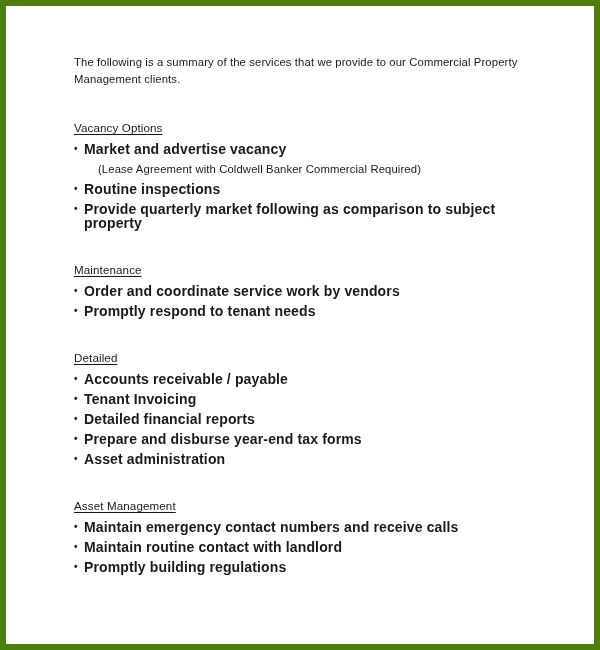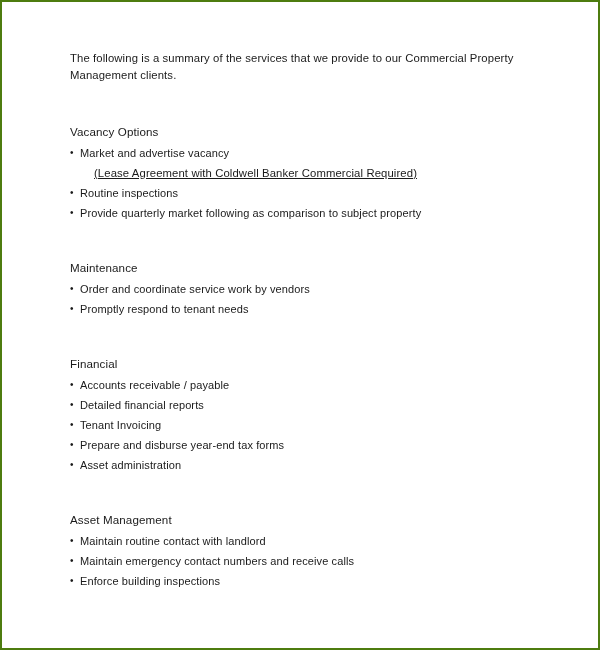--- a/index.html
+++ b/index.html
@@ -8,21 +8,21 @@
     background: #ffffff;
   }
   body {
     font-family: "Liberation Sans", sans-serif;
   }
   .page {
     position: relative;
     width: 600px;
     height: 650px;
     background: #ffffff;
-    border: 2px solid #4d7c0f;
+    border: 6px solid #4d7c0f;
     box-sizing: border-box;
     overflow: hidden;
   }
   .content {
     position: absolute;
     left: 68px;
     top: 48px;
     width: 466px;
   }
   .intro {
@@ -33,56 +33,57 @@
     margin: 0 0 0 0;
     width: 466px;
   }
   .section {
     margin-top: 23px;
   }
   .section-heading {
     font-size: 11.6px;
     line-height: 15px;
     color: #1a1a1a;
+    text-decoration: underline;
     text-underline-offset: 2px;
-    margin: 16px 0 7px 0;
+    margin: 8px 0 7px 0;
     display: inline-block;
     letter-spacing: 0.01em;
   }
   .bullets {
     list-style: none;
     margin: 0;
     padding: 0;
   }
   .bullet {
     position: relative;
-    font-size: 11px;
+    font-size: 14px;
     line-height: 14px;
     color: #1a1a1a;
     padding-left: 10px;
     margin-bottom: 6px;
     letter-spacing: 0.01em;
+    font-weight: bold;
   }
   .bullet::before {
     content: "\2022";
     position: absolute;
     left: 0;
     top: -0.5px;
     font-size: 10px;
     color: #1a1a1a;
   }
   .subnote {
     font-size: 11.3px;
     line-height: 14px;
     color: #1a1a1a;
     padding-left: 24px;
     margin-bottom: 6px;
     margin-top: 6px;
     letter-spacing: 0.01em;
-    text-decoration: underline;
   }
   .sec-vacancy { margin-top: 24px; }
   .sec-maintenance { margin-top: 24px; }
   .sec-financial { margin-top: 24px; }
   .sec-asset { margin-top: 24px; }
 </style>
 </head>
 <body>
 
 <div class="page">
@@ -102,33 +103,33 @@
 
     <div class="section sec-maintenance">
       <div class="section-heading">Maintenance</div>
       <ul class="bullets">
         <li class="bullet">Order and coordinate service work by vendors</li>
         <li class="bullet">Promptly respond to tenant needs</li>
       </ul>
     </div>
 
     <div class="section sec-financial">
-      <div class="section-heading">Financial</div>
+      <div class="section-heading">Detailed</div>
       <ul class="bullets">
         <li class="bullet">Accounts receivable / payable</li>
+        <li class="bullet">Tenant Invoicing</li>
         <li class="bullet">Detailed financial reports</li>
-        <li class="bullet">Tenant Invoicing</li>
         <li class="bullet">Prepare and disburse year-end tax forms</li>
         <li class="bullet">Asset administration</li>
       </ul>
     </div>
 
     <div class="section sec-asset">
       <div class="section-heading">Asset Management</div>
       <ul class="bullets">
+        <li class="bullet">Maintain emergency contact numbers and receive calls</li>
         <li class="bullet">Maintain routine contact with landlord</li>
-        <li class="bullet">Maintain emergency contact numbers and receive calls</li>
-        <li class="bullet">Enforce building inspections</li>
+        <li class="bullet">Promptly building regulations</li>
       </ul>
     </div>
 
   </div>
 </div>
 
 </body></html>

